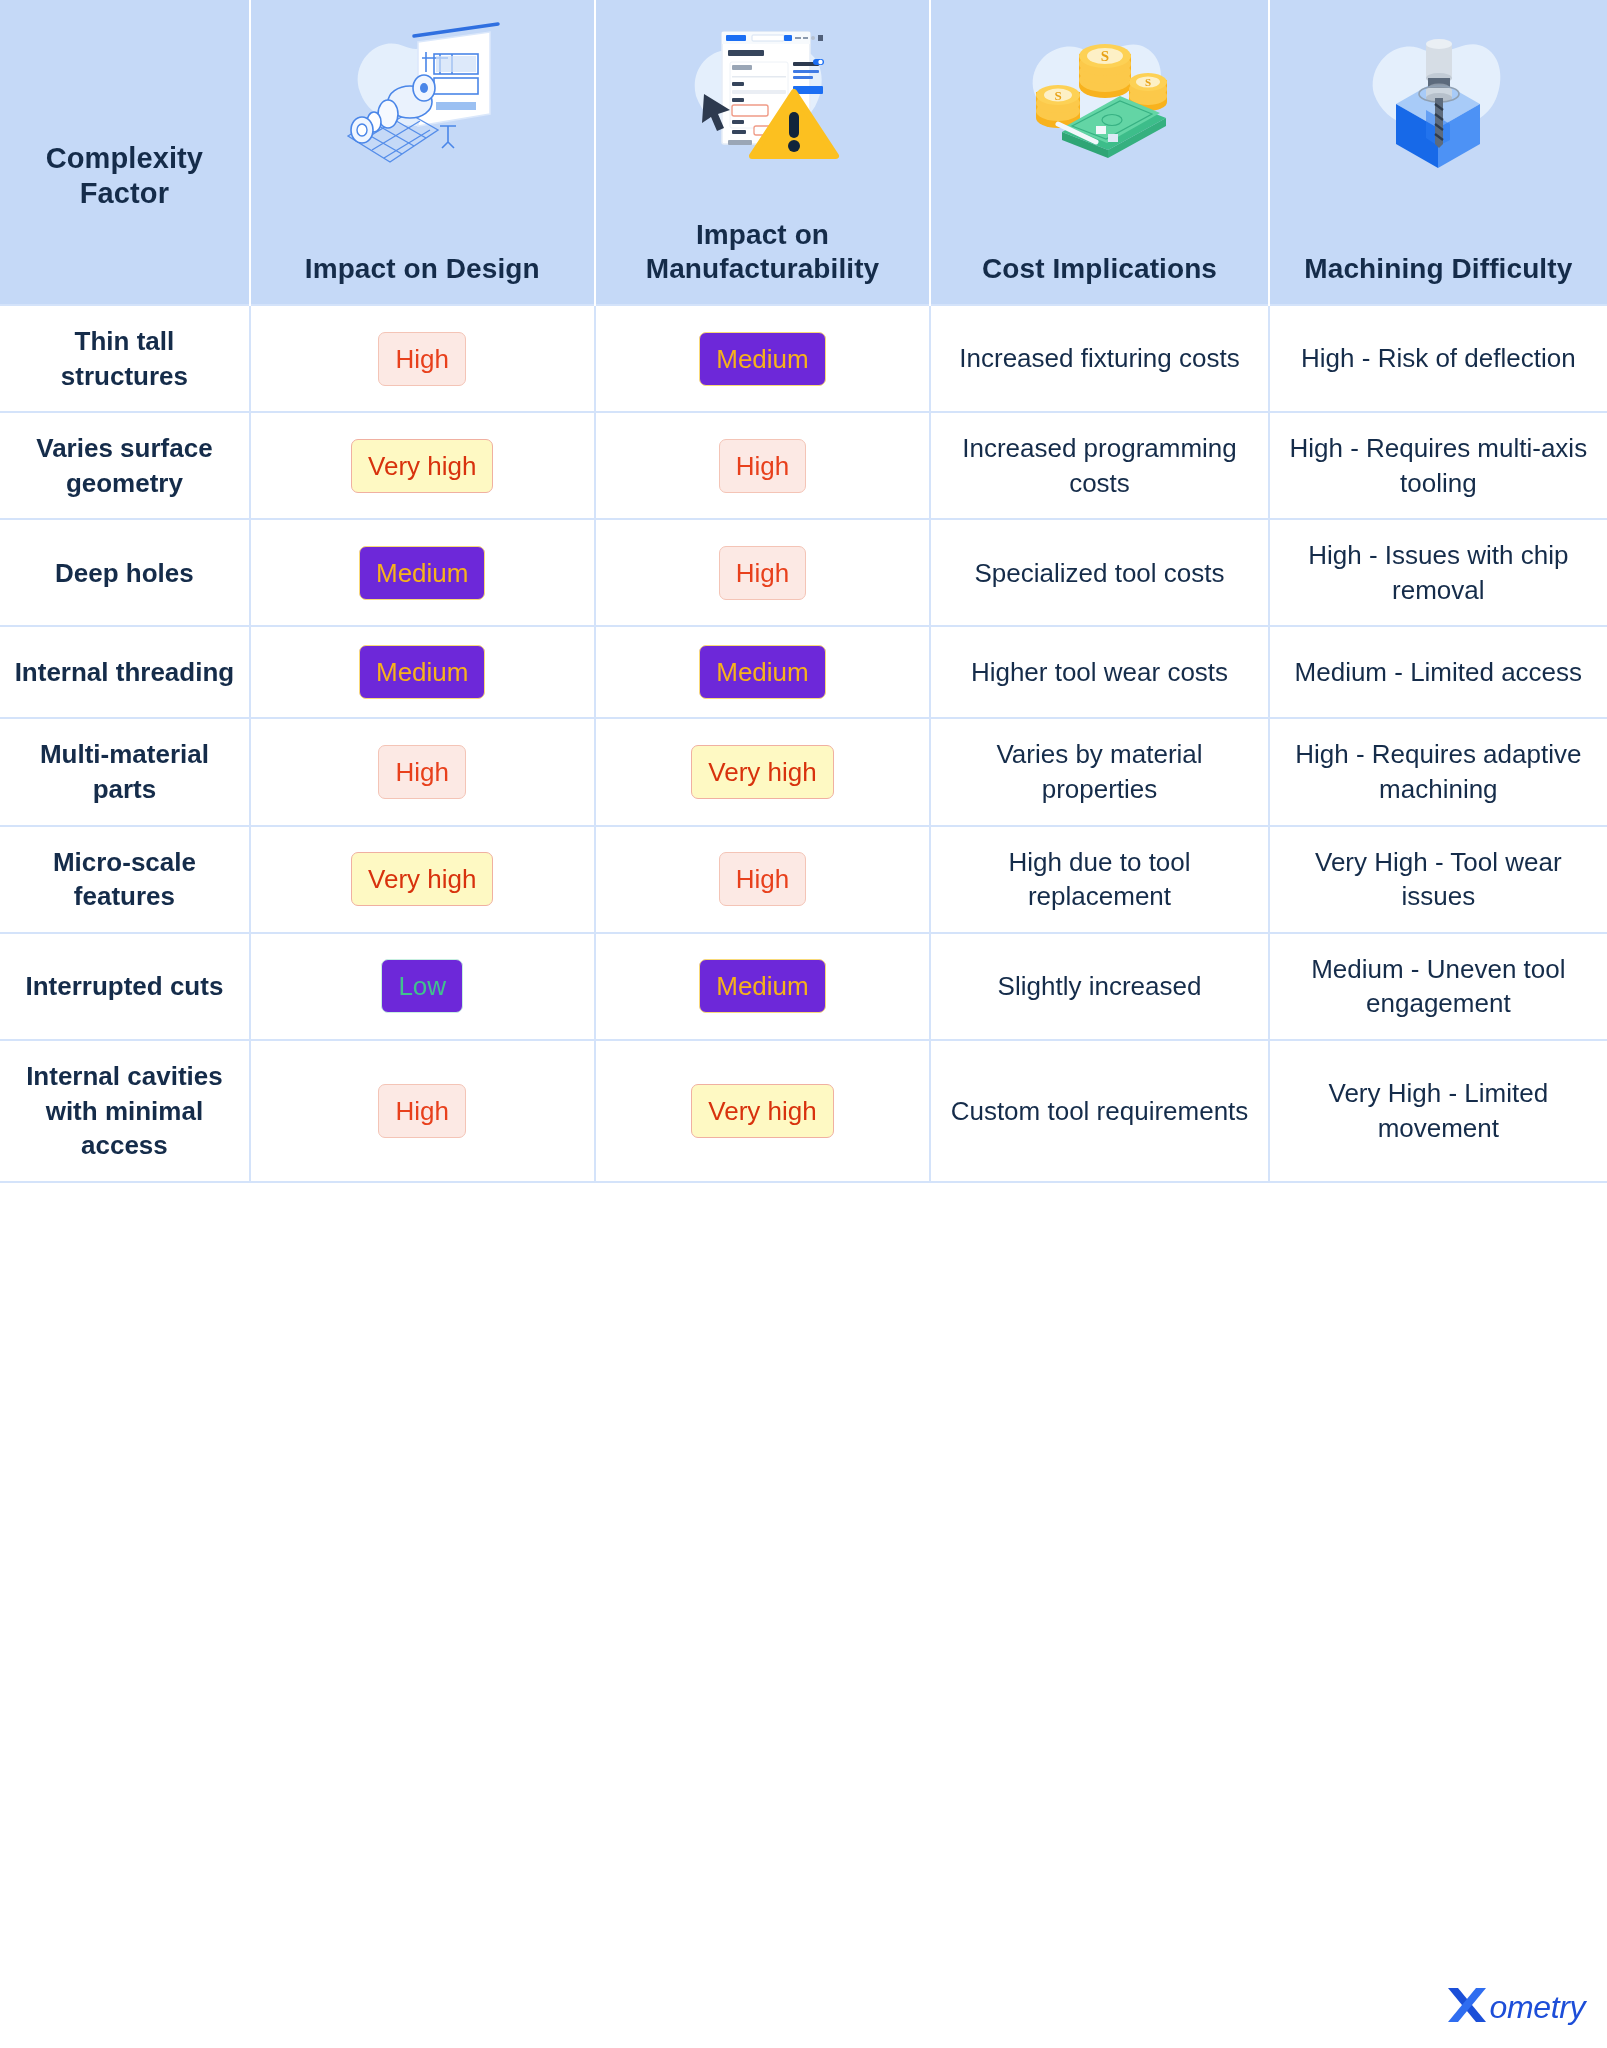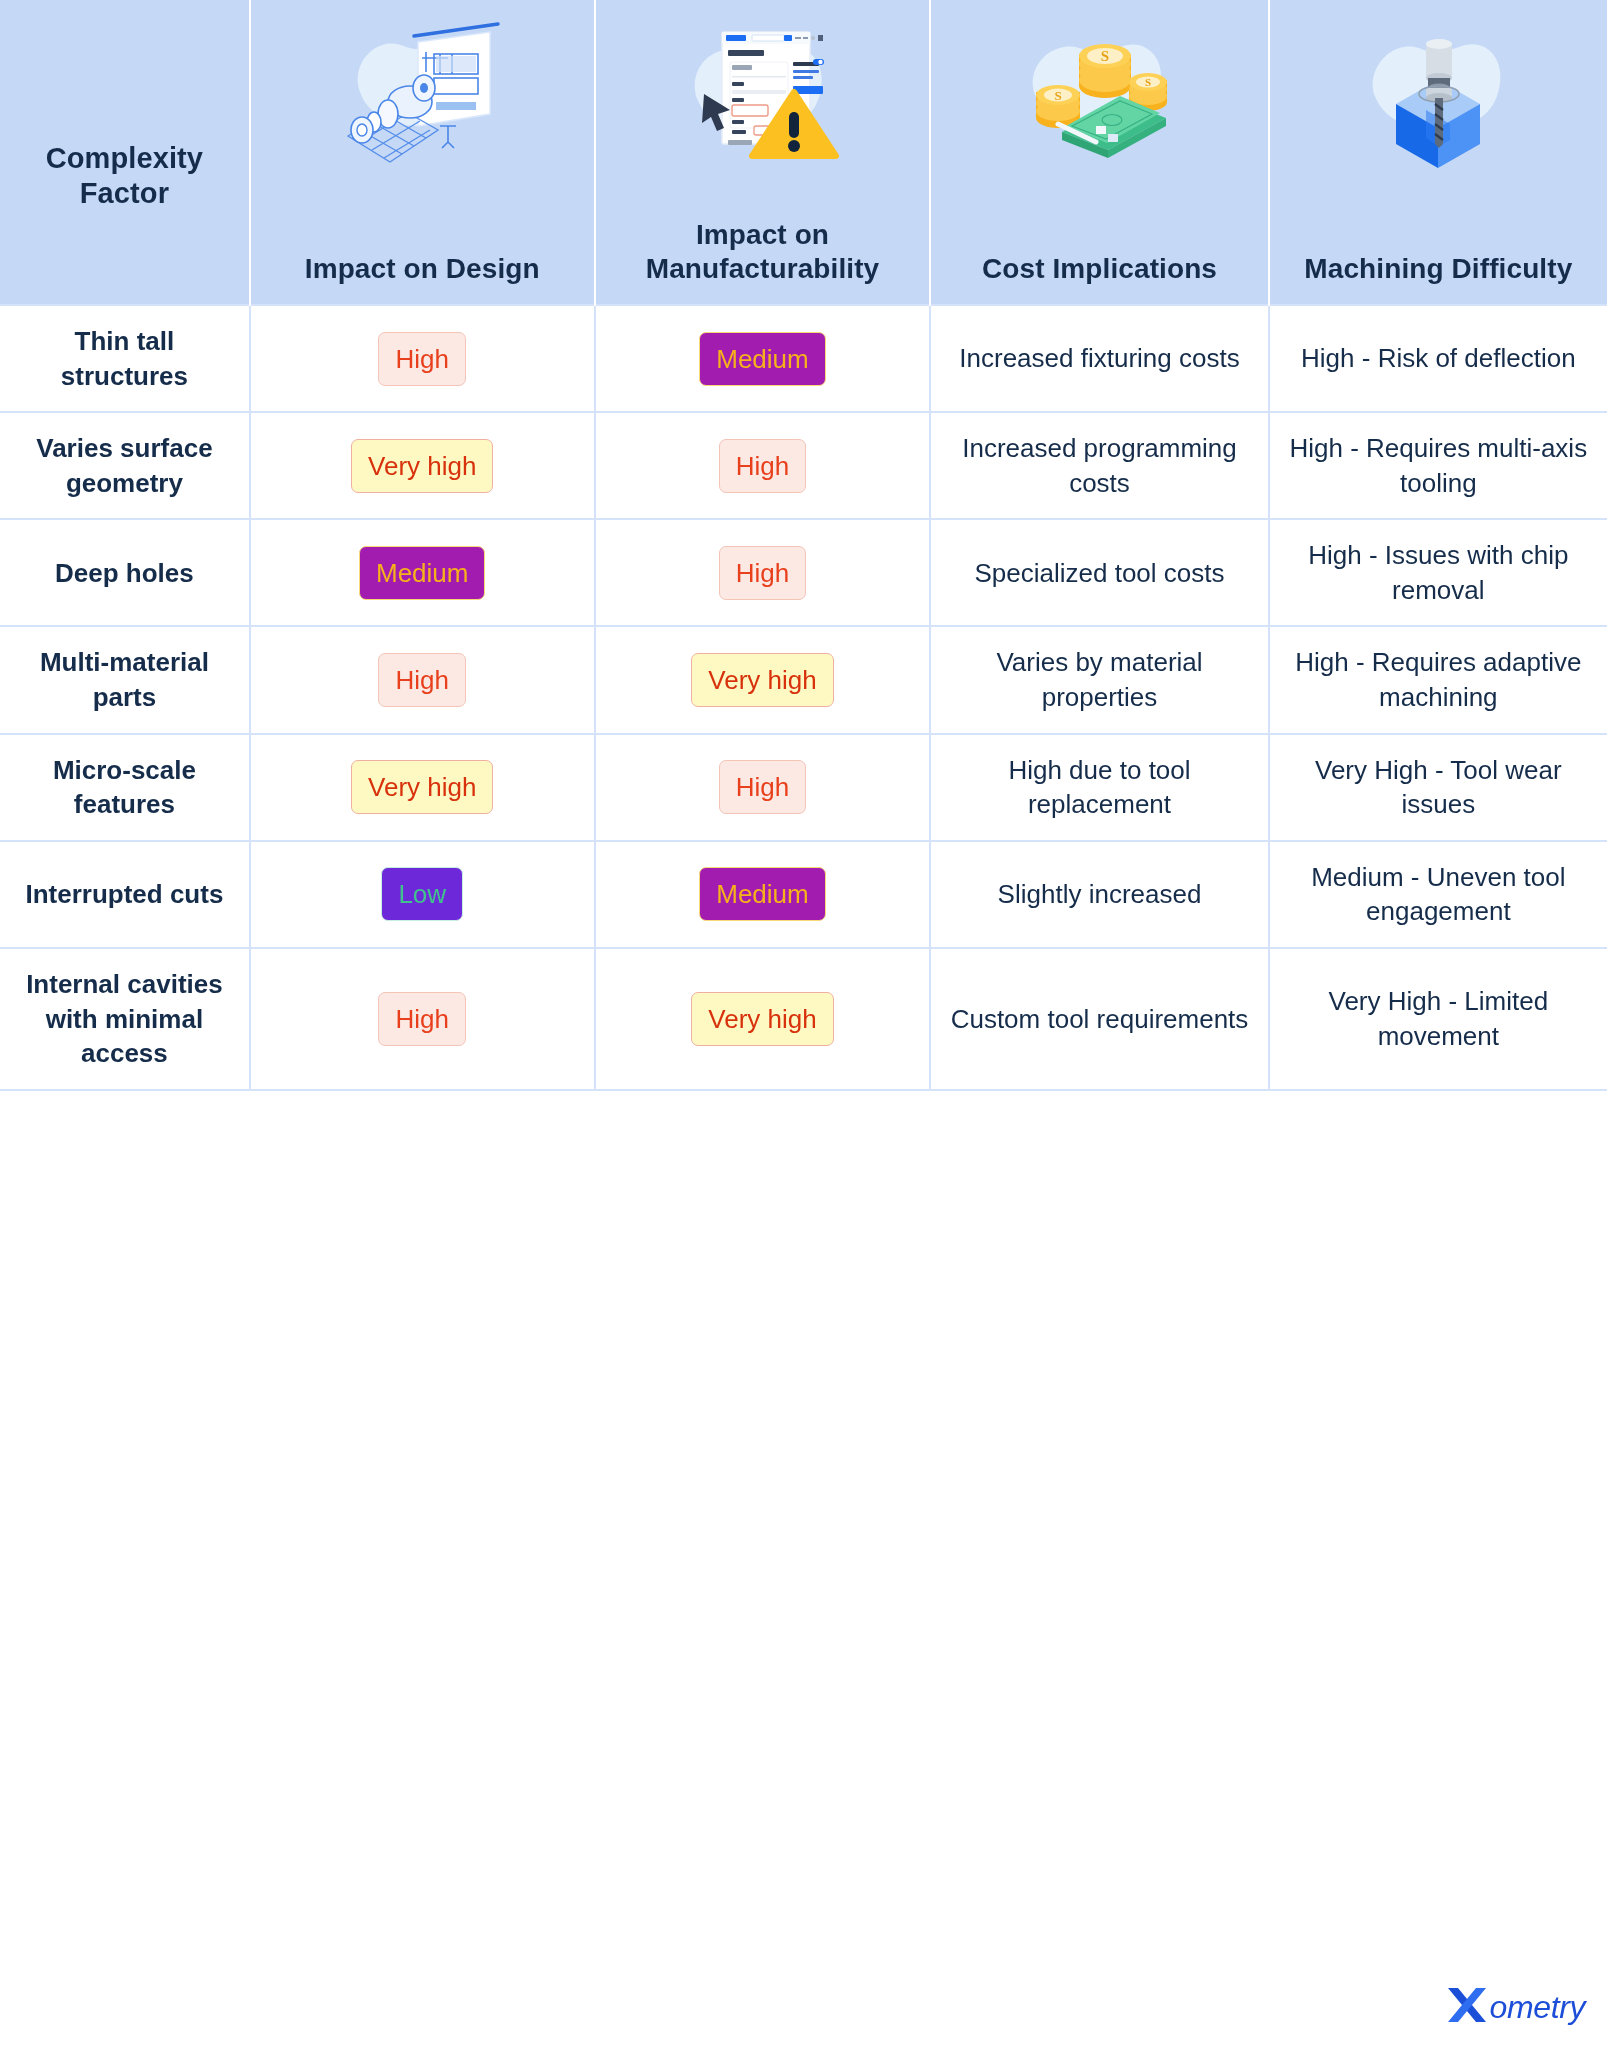--- a/index.html
+++ b/index.html
@@ -90,21 +90,21 @@
     border-radius: 7px;
     border: 1px solid transparent;
     white-space: nowrap;
   }
   .badge.low {
     background: #6d28d9;
     border-color: #c7efe0;
     color: #41c18d;
   }
   .badge.medium {
-    background: #a21caf;
+    background: #6d28d9;
     border-color: #f8d978;
     color: #f6b21b;
   }
   .badge.high {
     background: #fce9e4;
     border-color: #f4c4b6;
     color: #e8401c;
   }
   .badge.veryhigh {
     background: #fef9c3;
@@ -326,20 +326,27 @@
       </tr>
 
       <tr>
         <td class="col-1 factor">Deep holes</td>
         <td class="col-2"><span class="badge medium">Medium</span></td>
         <td class="col-3"><span class="badge high">High</span></td>
         <td class="col-4">Specialized tool costs</td>
         <td class="col-5">High - Issues with chip removal</td>
       </tr>
 
+      <tr>
+        <td class="col-1 factor">Internal threading</td>
+        <td class="col-2"><span class="badge medium">Medium</span></td>
+        <td class="col-3"><span class="badge medium">Medium</span></td>
+        <td class="col-4">Higher tool wear costs</td>
+        <td class="col-5">Medium - Limited access</td>
+      </tr>
 
       <tr>
         <td class="col-1 factor">Multi-material parts</td>
         <td class="col-2"><span class="badge high">High</span></td>
         <td class="col-3"><span class="badge veryhigh">Very high</span></td>
         <td class="col-4">Varies by material properties</td>
         <td class="col-5">High - Requires adaptive machining</td>
       </tr>
 
       <tr>

